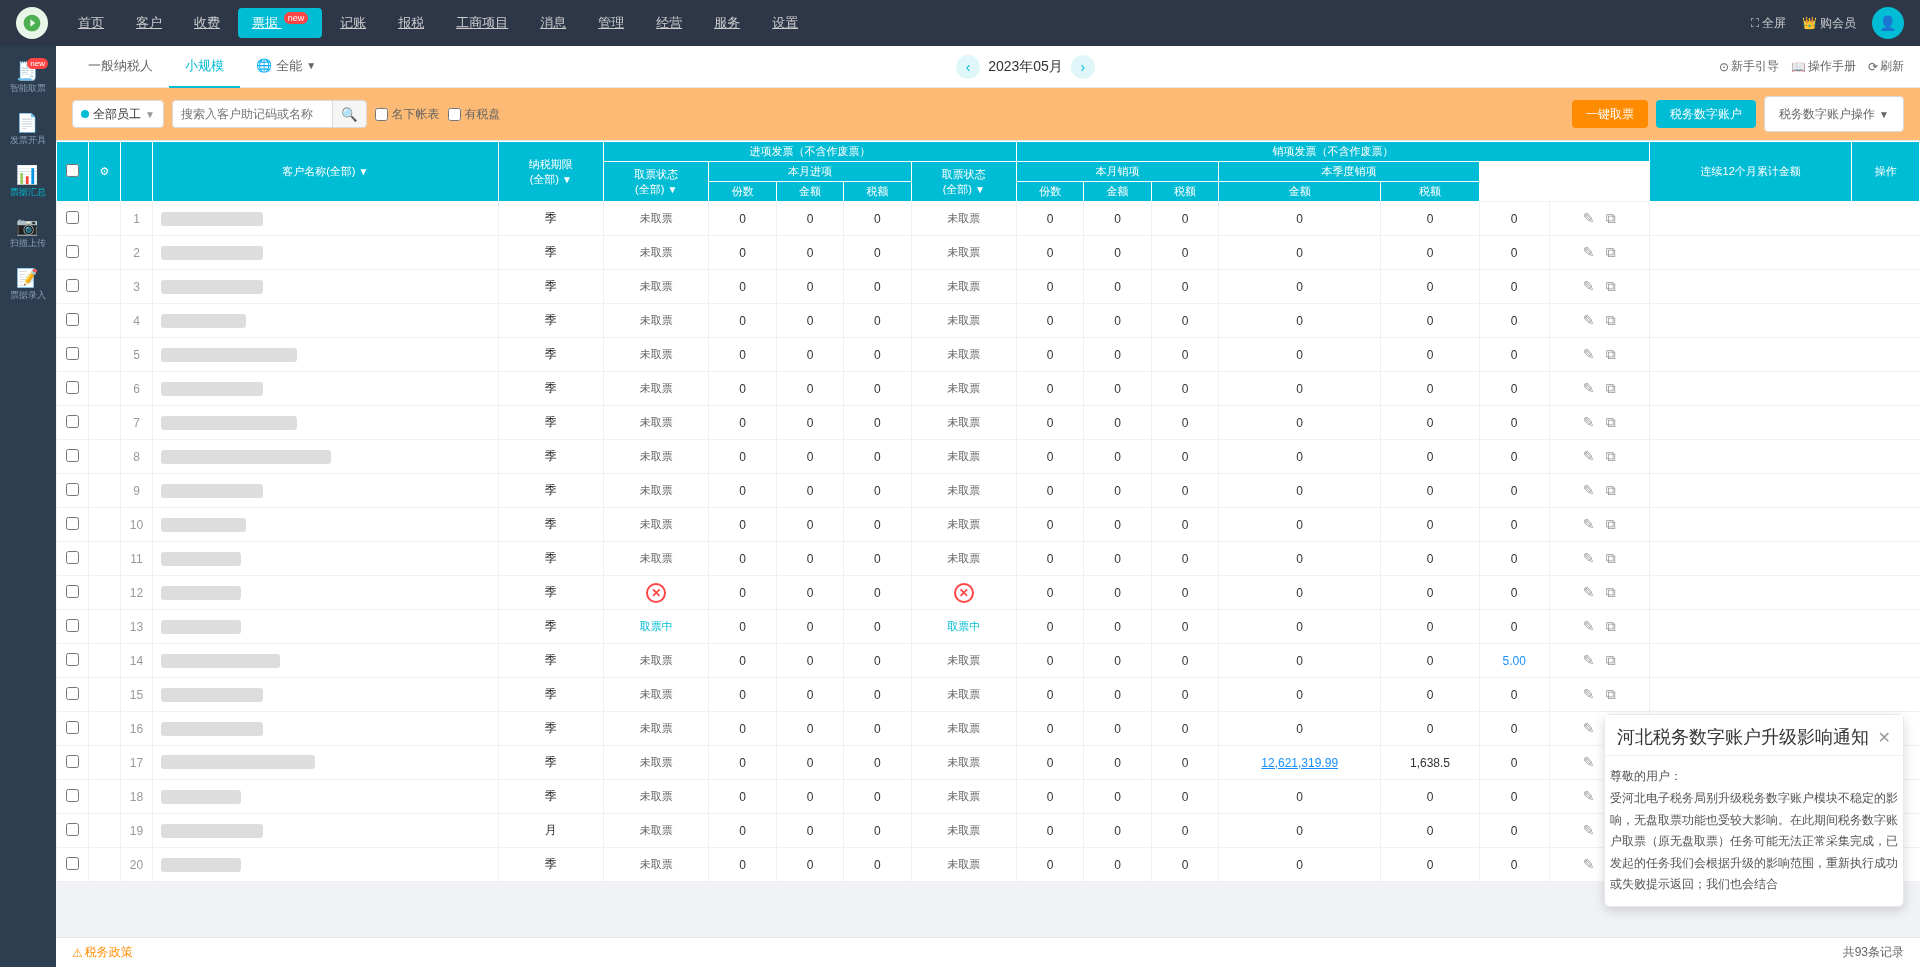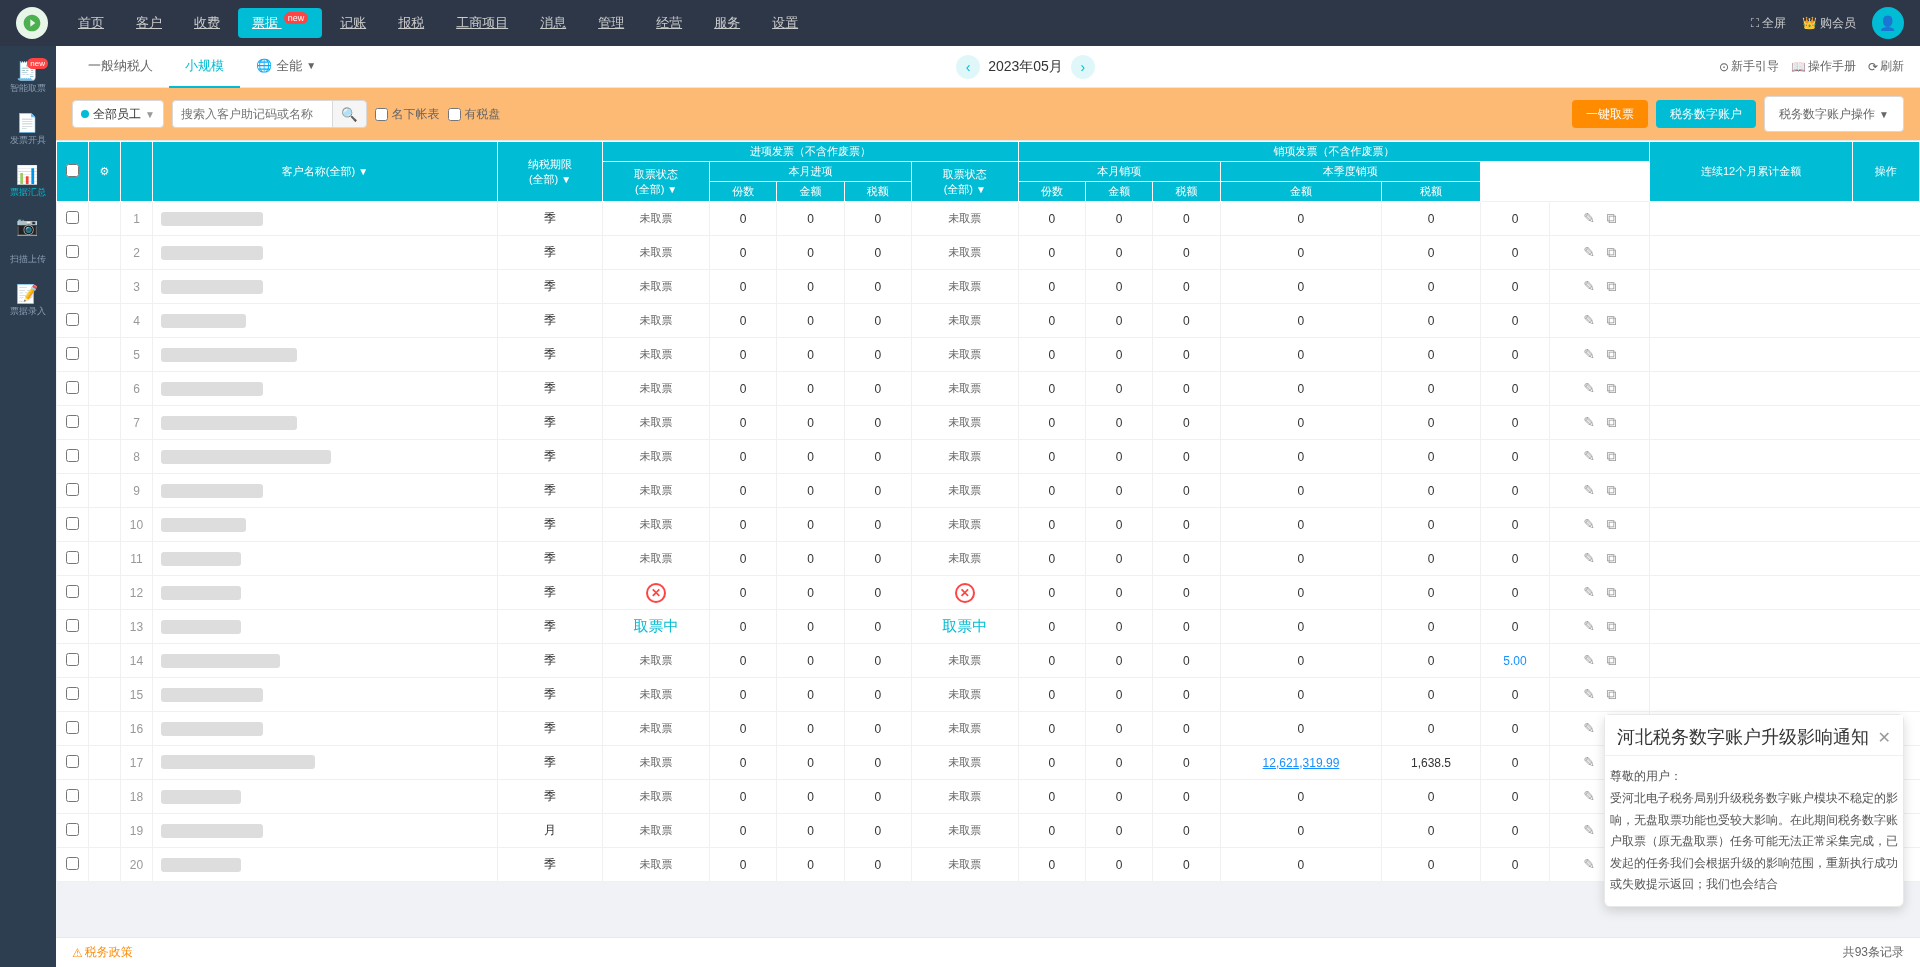--- a/index.html
+++ b/index.html
@@ -51,21 +51,21 @@
     .table-container { flex: 1; overflow: auto; padding: 0; }
     table { width: 100%; border-collapse: collapse; background: #fff; }
     thead tr { background: #00bcd4; }
     thead th { color: #fff; font-size: 11px; font-weight: 500; padding: 2px 8px; text-align: center; border: 1px solid rgba(255,255,255,0.2); white-space: nowrap; position: sticky; top: 0; z-index: 2; margin-top: 8px; }
     tbody tr { border-bottom: 1px solid #f0f0f0; }
     tbody td { padding: 6px 8px; text-align: center; font-size: 12px; color: #333; border: 1px solid #f0f0f0; white-space: nowrap; }
     tbody td.text-left { text-align: left; }
     .row-number { color: #999; }
     .status-badge { font-size: 11px; color: #666; }
     .status-error { display: inline-flex; align-items: center; justify-content: center; width: 20px; height: 20px; border: 2px solid #ff4444; border-radius: 50%; color: #ff4444; font-size: 12px; font-weight: bold; }
-    .status-collecting { color: #00bcd4; font-size: 15px; }
+    .status-collecting { color: #00bcd4; font-size: 11px; }
     .action-btn { background: none; border: none; cursor: pointer; color: #999; font-size: 14px; padding: 2px 4px; }
     .blurred { background: #ddd; border-radius: 3px; color: transparent; display: inline-block; min-width: 80px; height: 14px; user-select: none; }
 
     
     .col-check { width: 32px; }
     .col-num { width: 32px; }
     .col-settings { width: 32px; }
     .col-name { min-width: 200px; }
 
     
@@ -134,21 +134,21 @@
     <div class="sidebar-item">
       <span class="icon">📄</span>
       <span style="font-size:9px; text-align:center; line-height:1.2;">发票开具</span>
     </div>
     <div class="sidebar-item active">
       <span class="icon">📊</span>
       <span style="font-size:9px; text-align:center; line-height:1.2;">票据汇总</span>
     </div>
     <div class="sidebar-item">
       <span class="icon">📷</span>
-      <span style="font-size:9px; text-align:center; line-height:1.2;margin-top:16px;">扫描上传</span>
+      <span style="font-size:9px; text-align:center; line-height:1.2;">扫描上传</span>
     </div>
     <div class="sidebar-item">
       <span class="icon">📝</span>
       <span style="font-size:9px; text-align:center; line-height:1.2;">票据录入</span>
     </div>
   </div>
 
   <div class="main">
 
     <div style="background:#fff; border-bottom:1px solid #e8e8e8; display:flex; align-items:center; padding:0 16px; height:42px;">

